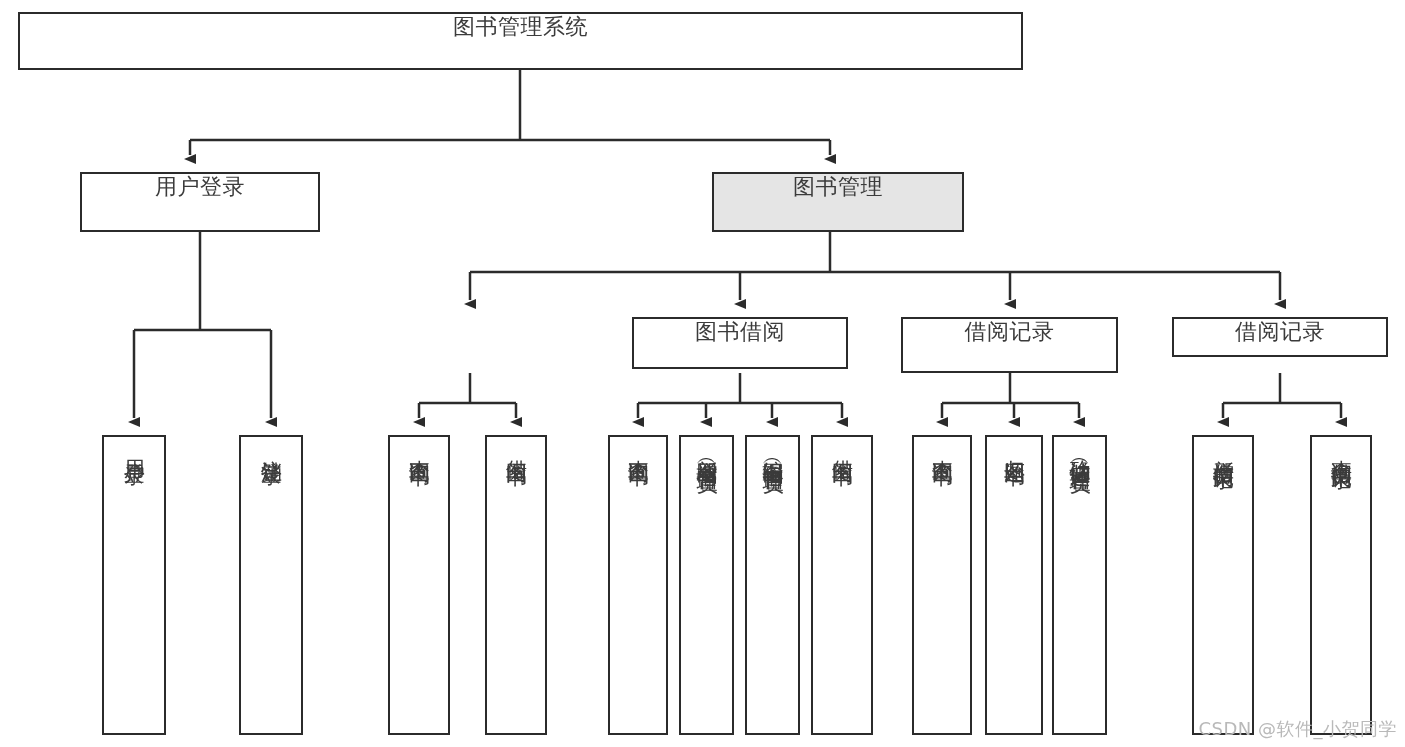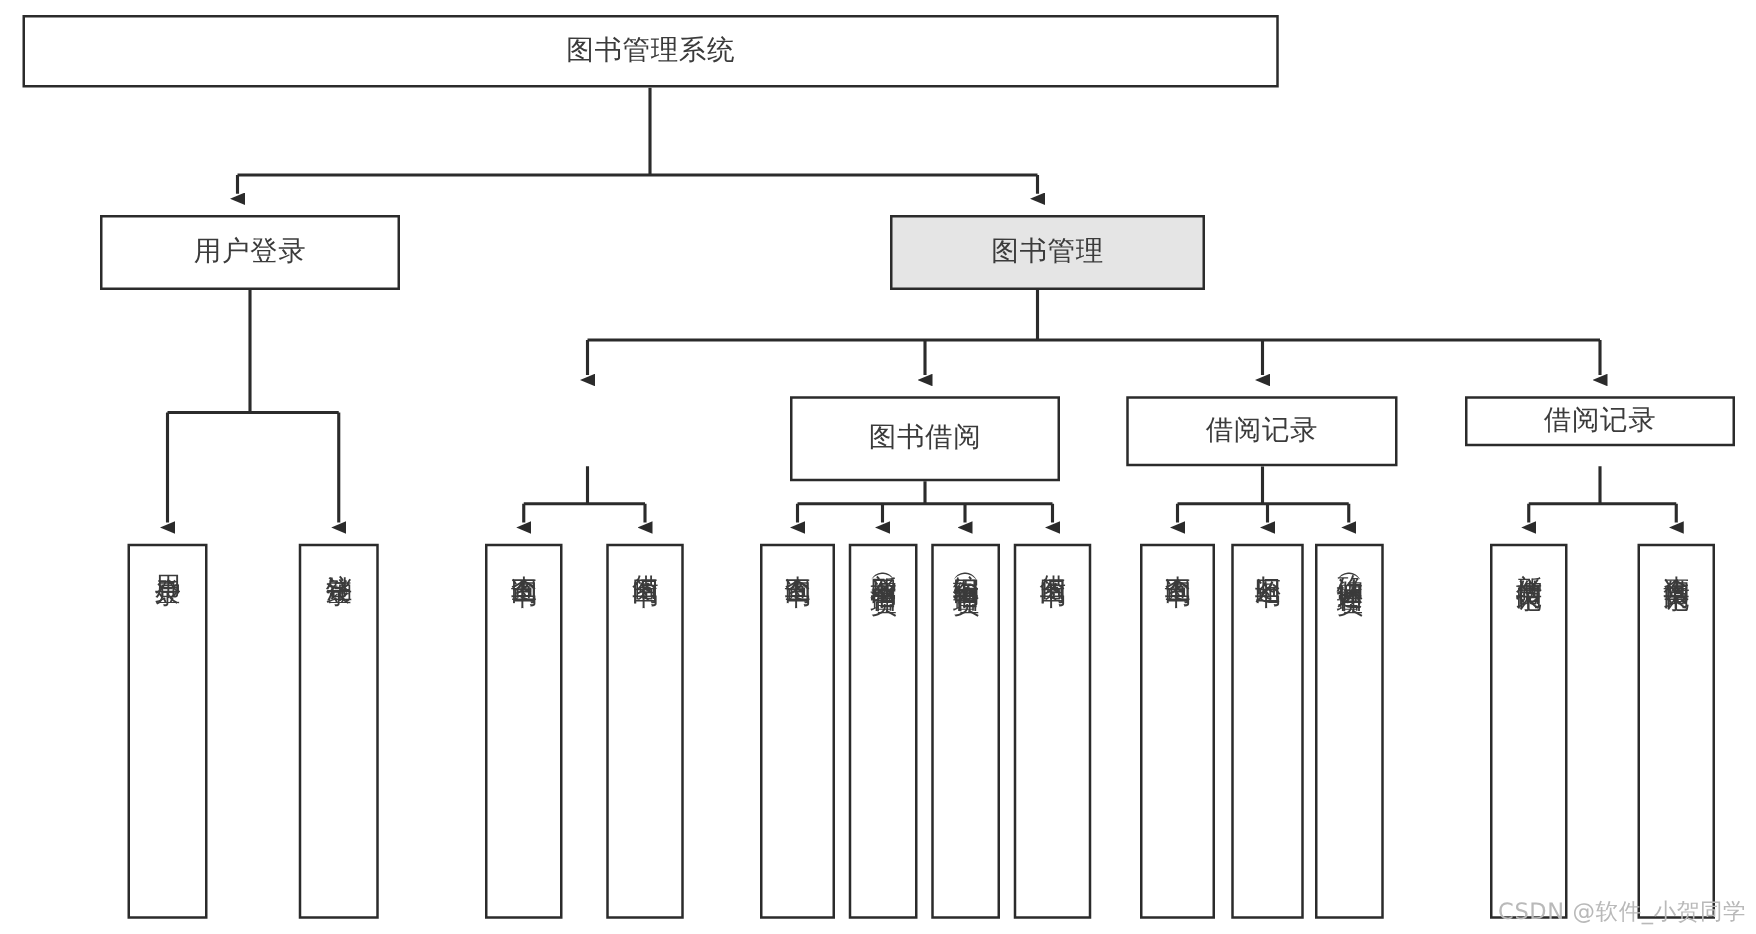--- a/index.html
+++ b/index.html
@@ -16,21 +16,20 @@
     height: 747px;
     background: #ffffff;
     overflow: hidden;
   }
   .node {
     position: absolute;
     box-sizing: border-box;
     border: 2.5px solid #2b2b2b;
     background: #ffffff;
     display: flex;
-    align-items: center;
     justify-content: center;
     color: #3b3b3b;
   }
   .node .label {
     font-size: 22px;
     line-height: 1.15;
     letter-spacing: 0.5px;
     white-space: nowrap;
     color: #3b3b3b;
   }
@@ -128,21 +127,21 @@
     <span class="label" style="color: rgb(59, 59, 59);">图书管理系统</span>
   </div>
 
   <div class="node" style="left: 80px; top: 172px; width: 240px; height: 60px; border-color: rgb(43, 43, 43); background: rgb(255, 255, 255);">
     <span class="label" style="color: rgb(59, 59, 59);">用户登录</span>
   </div>
   <div class="node" style="left: 712px; top: 172px; width: 252px; height: 60px; border-color: rgb(43, 43, 43); background: #e5e5e5;">
     <span class="label" style="color: rgb(59, 59, 59);">图书管理</span>
   </div>
 
-  <div class="node" style="left: 632px; top: 317px; width: 216px; height: 68px; border-color: rgb(43, 43, 43); background: rgb(255, 255, 255);">
+  <div class="node" style="left: 632px; top: 317px; width: 216px; height: 52px; border-color: rgb(43, 43, 43); background: rgb(255, 255, 255);">
     <span class="label" style="color: rgb(59, 59, 59);">图书借阅</span>
   </div>
   <div class="node" style="left: 901px; top: 317px; width: 217px; height: 56px; border-color: rgb(43, 43, 43); background: rgb(255, 255, 255);">
     <span class="label" style="color: rgb(59, 59, 59);">借阅记录</span>
   </div>
   <div class="node" style="left: 1172px; top: 317px; width: 216px; height: 40px; border-color: rgb(43, 43, 43); background: rgb(255, 255, 255);">
     <span class="label" style="color: rgb(59, 59, 59);">借阅记录</span>
   </div>
 
   <div class="node leaf" style="left: 102px; top: 435px; width: 64px; height: 300px; border-color: rgb(43, 43, 43); background: rgb(255, 255, 255);">

